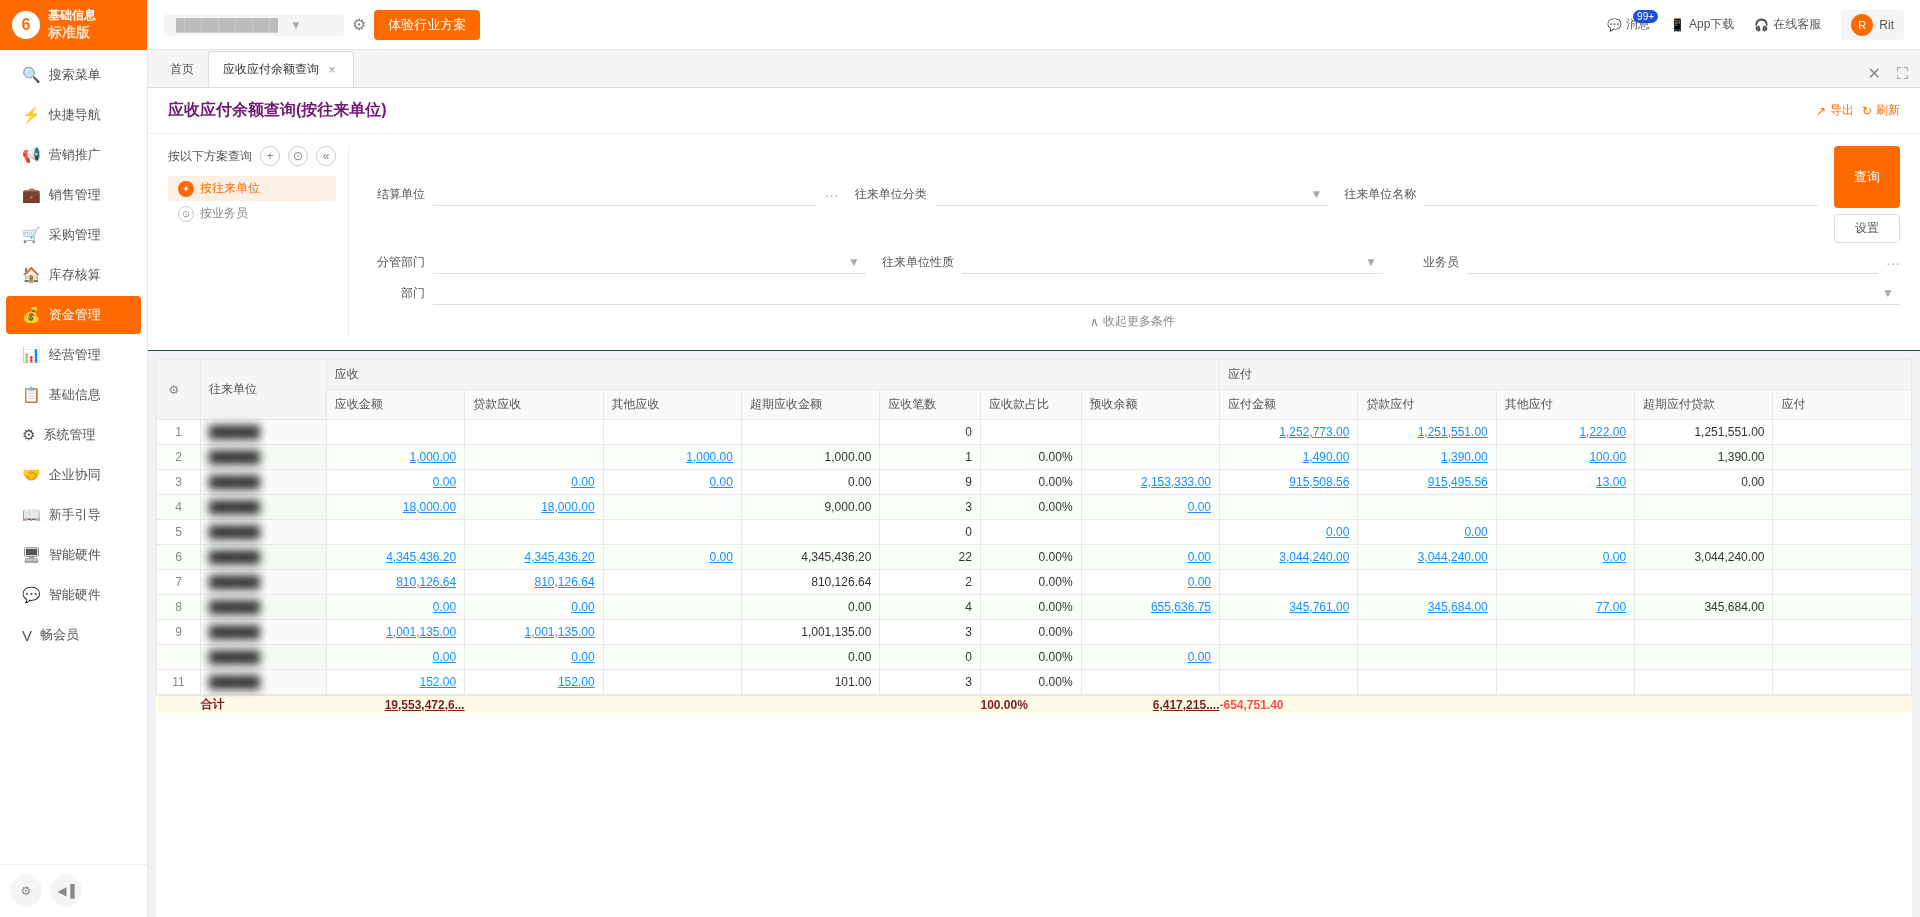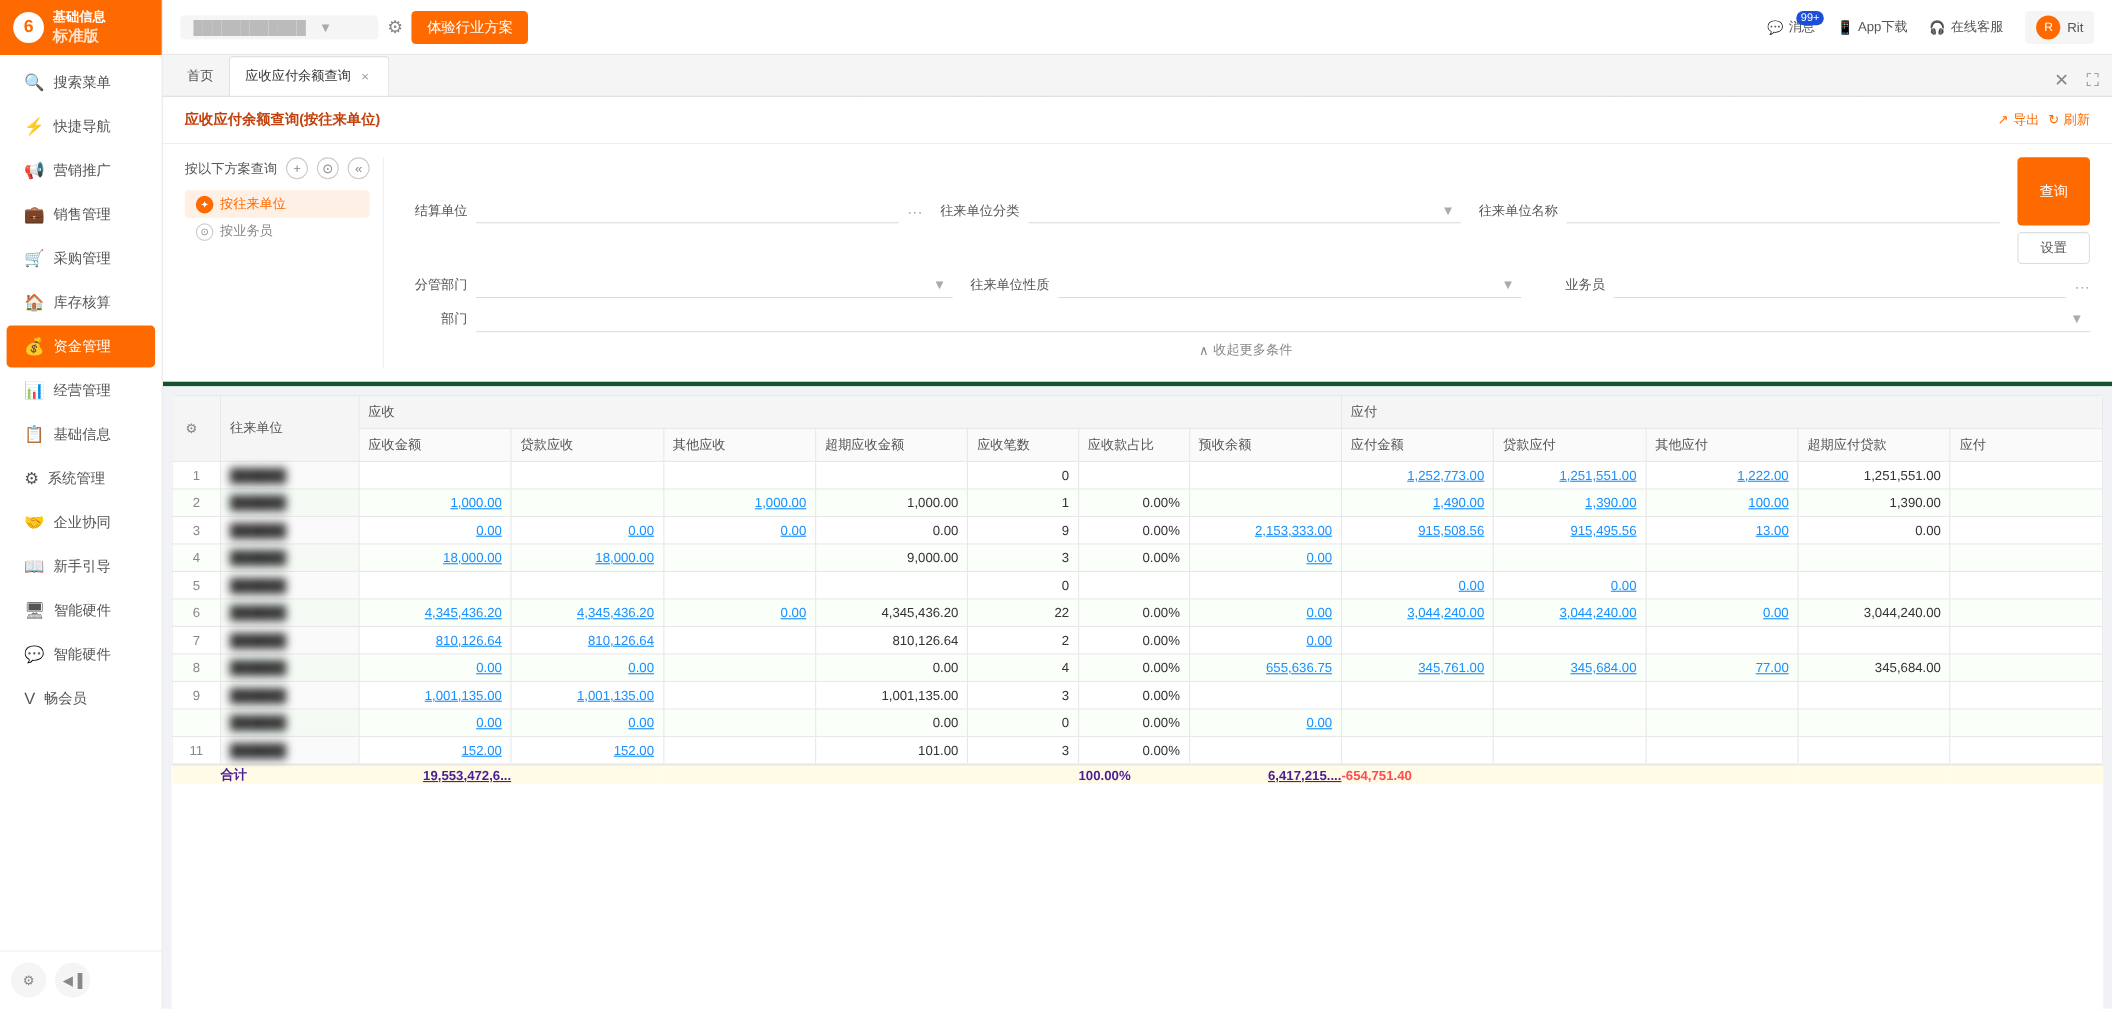--- a/index.html
+++ b/index.html
@@ -105,35 +105,35 @@
     
     .main-content {
       position: fixed; left: 148px; top: 88px; right: 0; bottom: 0;
       background: #f0f2f5; overflow: hidden;
     }
     .page-header {
       background: #fff; padding: 12px 20px;
       display: flex; align-items: center; justify-content: space-between;
       border-bottom: 1px solid #eee;
     }
-    .page-title { font-size: 13px; font-weight: bold; color: #c2410c; }
+    .page-title { font-size: 16px; font-weight: bold; color: #701a75; }
     .page-actions { display: flex; gap: 8px; align-items: center; }
     .btn-export {
       display: flex; align-items: center; gap: 4px;
       color: #ff6a00; cursor: pointer; font-size: 12px;
     }
     .btn-refresh {
       display: flex; align-items: center; gap: 4px;
       color: #ff6a00; cursor: pointer; font-size: 12px;
     }
 
     
     .filter-area {
       background: #fff; padding: 12px 20px;
-      border-bottom: 4px solid #14532d;
+      border-bottom: 1px solid #14532d;
     }
     .filter-toolbar {
       display: flex; align-items: center; gap: 8px; margin-bottom: 10px;
     }
     .filter-label { font-size: 12px; color: #555; }
     .filter-btn-add {
       width: 20px; height: 20px; border-radius: 50%;
       border: 1px solid #ccc; display: flex; align-items: center; justify-content: center;
       cursor: pointer; color: #888; font-size: 12px;
     }
@@ -230,21 +230,21 @@
     tbody tr td:first-child { text-align: center; color: #888; }
     tbody tr td:nth-child(2) {
       text-align: left;
       background: #fafafa;
       min-width: 100px;
     }
     .td-link { color: #1890ff; text-decoration: underline; cursor: pointer; text-align: right; }
     tbody tr:nth-child(even) td { background: #fafff9; }
     tbody tr:nth-child(even) td:nth-child(2) { background: #f5faf5; }
     .tfoot-row td {
-      background: #fffbe6 !important; font-weight: bold; color: #4c1d95;
+      background: #fffbe6 !important; font-weight: bold; color: #7f1d1d;
       border-top: 2px solid #e8e8e8;
     }
     .tfoot-row td.negative { color: #ff4d4f; }
     .table-settings-icon {
       width: 18px; height: 18px; display: inline-flex; align-items: center; justify-content: center;
       cursor: pointer; color: #888;
     }
     .blurred { filter: blur(4px); user-select: none; }
     .col-narrow { min-width: 30px; }
     .col-mid { min-width: 80px; }

